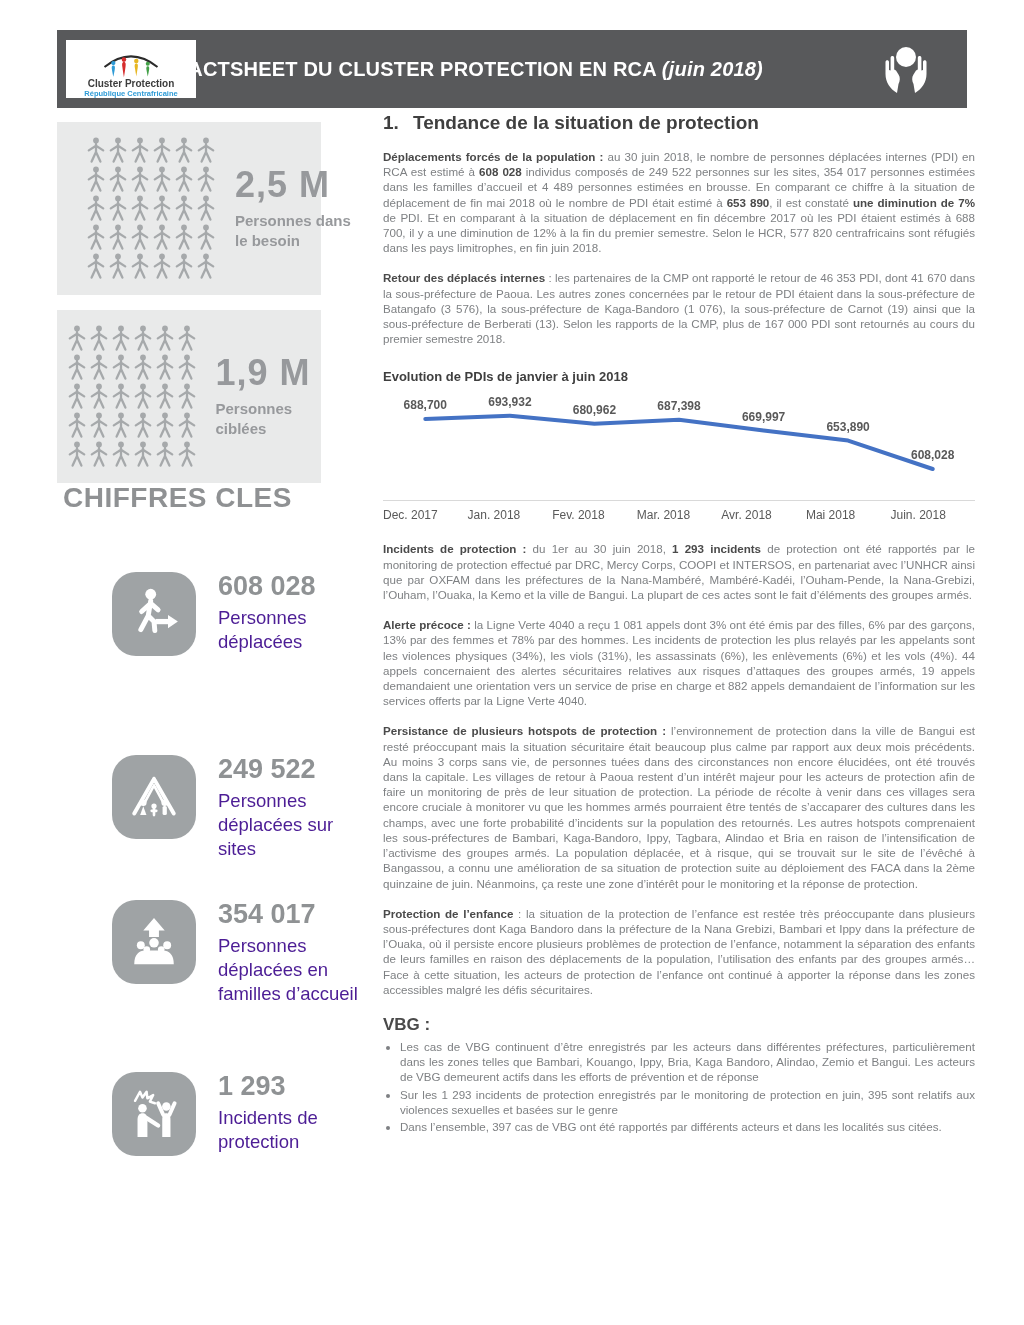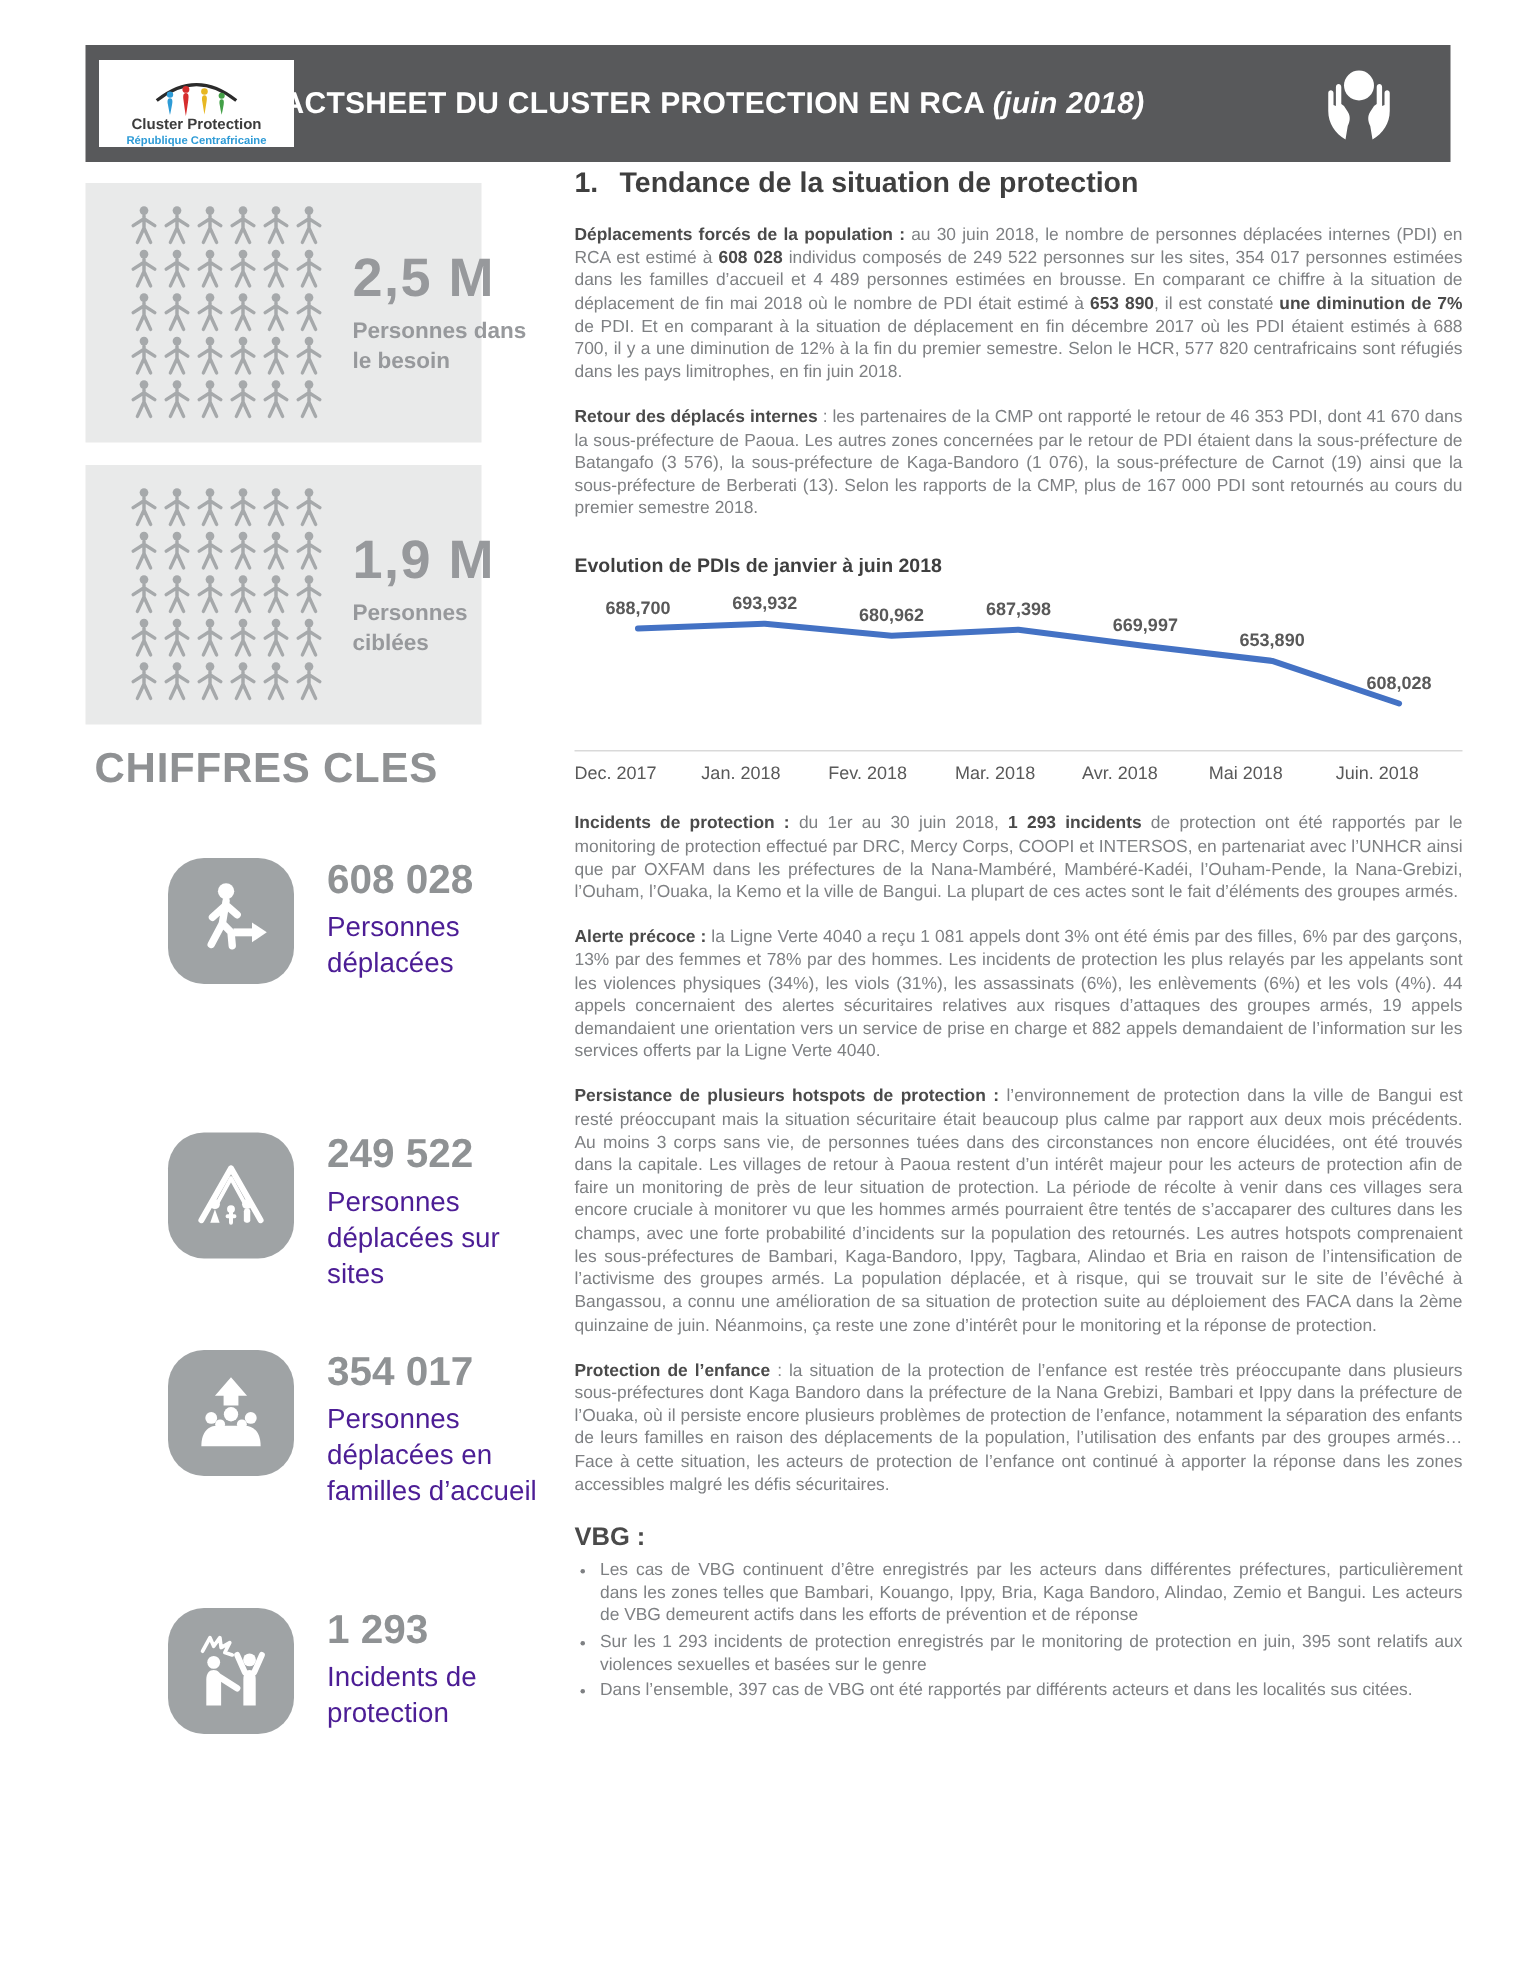--- a/index.html
+++ b/index.html
@@ -20,21 +20,21 @@
 
   
   .sidebar{position:absolute;left:57px;top:122px;width:293px;}
   .infobox{position:absolute;left:0;width:264px;height:173px;background:#e9eaea;
            display:flex;align-items:center;box-sizing:border-box;padding-left:28px;}
   .infobox .pictogram-grid{width:132px;display:grid;grid-template-columns:repeat(6,22px);
            grid-auto-rows:29px;align-items:center;justify-items:center;}
   .infobox .txt{margin-left:18px;}
   .infobox .big{font-size:36px;font-weight:bold;color:#97999c;letter-spacing:1px;line-height:1;}
   .infobox .lbl{font-size:15px;font-weight:bold;color:#97999c;margin-top:8px;width:125px;line-height:1.3;}
-  .kf-heading{position:absolute;left:6px;top:374px;font-size:28px;font-weight:bold;color:#8f9193;letter-spacing:.5px;}
+  .kf-heading{position:absolute;left:6px;top:360px;font-size:28px;font-weight:bold;color:#8f9193;letter-spacing:.5px;}
   .stat{position:absolute;left:55px;display:flex;align-items:flex-start;}
   .stat .tile{width:84px;height:84px;border-radius:24px;background:#9fa3a5;flex:0 0 auto;
               display:flex;align-items:center;justify-content:center;}
   .stat .stxt{margin-left:22px;width:150px;}
   .stat .snum{font-size:27px;font-weight:bold;color:#8f9294;line-height:1.05;}
   .stat .slbl{font-size:18.5px;color:#4c1d95;margin-top:6px;line-height:1.28;}
 
   
   .main{position:absolute;left:383px;top:112px;width:592px;}
   .sec-title{font-size:19px;font-weight:bold;color:#3f3f3f;display:flex;}
@@ -209,21 +209,21 @@
             <circle cx="10" cy="3.4" r="2.9" fill="#a6a9ab"></circle>
             <path d="M10 6.8 L10 15 M10 8.8 L2.8 13.4 M10 8.8 L17.2 13.4 M10 15 L5.6 24.6 M10 15 L14.4 24.6" stroke="#a6a9ab" stroke-width="2.3" fill="none" stroke-linecap="round"></path>
           </svg>
         </div>
       <div class="txt">
         <div class="big">2,5 M</div>
         <div class="lbl">Personnes dans le besoin</div>
       </div>
     </div>
 
-    <div class="infobox" style="top:188px;">
+    <div class="infobox" style="top:188px;justify-content:center;">
       <div class="pictogram-grid">
           <svg width="20" height="27" viewBox="0 0 20 27">
             <circle cx="10" cy="3.4" r="2.9" fill="#a6a9ab"></circle>
             <path d="M10 6.8 L10 15 M10 8.8 L2.8 13.4 M10 8.8 L17.2 13.4 M10 15 L5.6 24.6 M10 15 L14.4 24.6" stroke="#a6a9ab" stroke-width="2.3" fill="none" stroke-linecap="round"></path>
           </svg>
           <svg width="20" height="27" viewBox="0 0 20 27">
             <circle cx="10" cy="3.4" r="2.9" fill="#a6a9ab"></circle>
             <path d="M10 6.8 L10 15 M10 8.8 L2.8 13.4 M10 8.8 L17.2 13.4 M10 15 L5.6 24.6 M10 15 L14.4 24.6" stroke="#a6a9ab" stroke-width="2.3" fill="none" stroke-linecap="round"></path>
           </svg>
           <svg width="20" height="27" viewBox="0 0 20 27">

